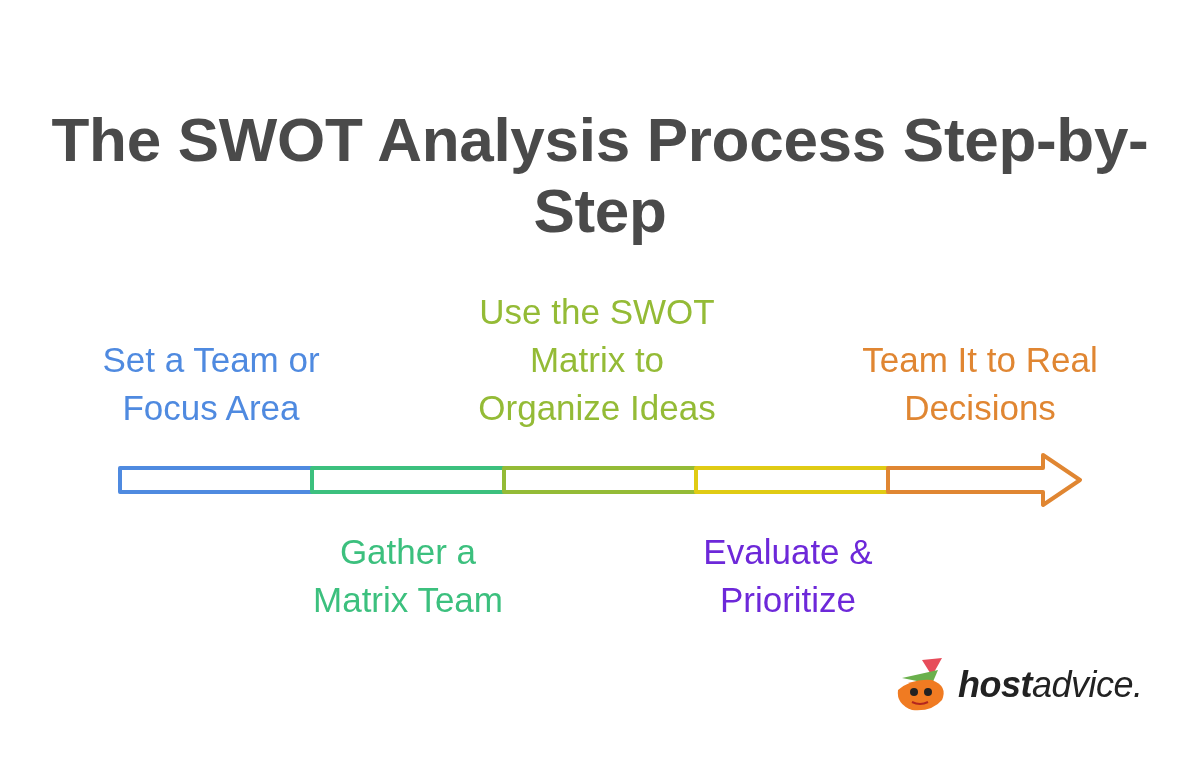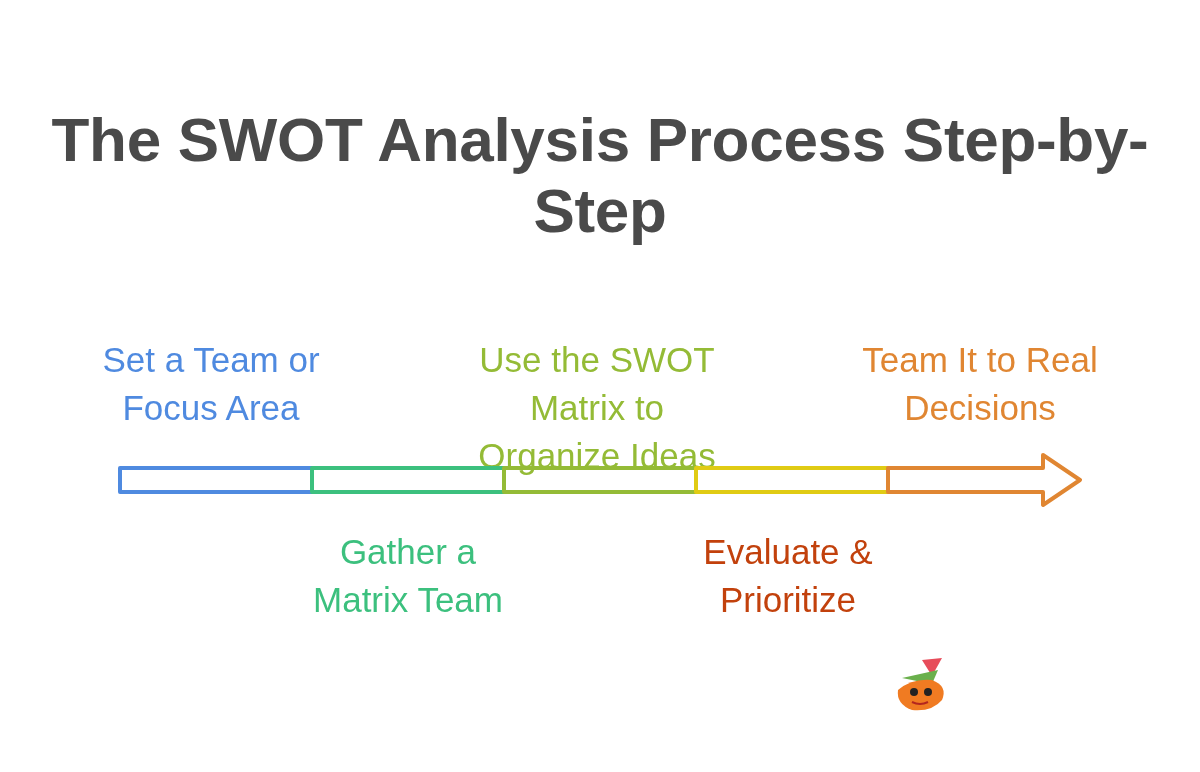--- a/index.html
+++ b/index.html
@@ -13,24 +13,24 @@
 </style>
 </head>
 <body>
 
 <div class="title">The SWOT Analysis Process Step-by-Step</div>
 
 <div class="label" style="left:61px; top:336px; color:#4f8ae0;">Set a Team or
 Focus Area</div>
 <div class="label" style="left:258px; top:528px; color:#3cc07e;">Gather a
 Matrix Team</div>
-<div class="label" style="left:447px; top:288px; color:#94bb36;margin-top:48px;">Use the SWOT
+<div class="label" style="left:447px; top:288px; color:#94bb36;">Use the SWOT
 Matrix to
 Organize Ideas</div>
-<div class="label" style="left:638px; top:528px; color:#c2410c;">Evaluate &amp;
+<div class="label" style="left:638px; top:528px; color:#6d28d9;">Evaluate &amp;
 Prioritize</div>
 <div class="label" style="left:830px; top:336px; color:#e08632;">Team It to Real
 Decisions</div>
 
 <svg class="bar" width="1200" height="772">
   <g fill="none" stroke-width="4" stroke-linejoin="round">
     <rect x="120" y="468" width="192" height="24" stroke="#4f8ae0"></rect>
     <rect x="312" y="468" width="192" height="24" stroke="#3cc07e"></rect>
     <rect x="504" y="468" width="192" height="24" stroke="#94bb36"></rect>
     <rect x="696" y="468" width="192" height="24" stroke="#e0cb14"></rect>
@@ -40,13 +40,14 @@
 
 <div class="logo">
   <svg width="62" height="60">
     <path d="M30 4 L50 2 L40 20 Z" fill="#e74c5a"></path>
     <path d="M10 22 L46 14 L40 28 Z" fill="#6ab04c"></path>
     <path d="M6 34 Q20 22 40 24 Q56 30 50 44 Q40 56 20 54 Q4 48 6 34 Z" fill="#f07b22"></path>
     <circle cx="22" cy="36" r="4" fill="#222"></circle>
     <circle cx="36" cy="36" r="4" fill="#222"></circle>
     <path d="M20 46 Q28 50 36 46" stroke="#b3261e" stroke-width="2" fill="none"></path>
   </svg>
+  <div class="logo-text"><b>host</b><span>advice.</span></div>
 </div>
 
 </body></html>

